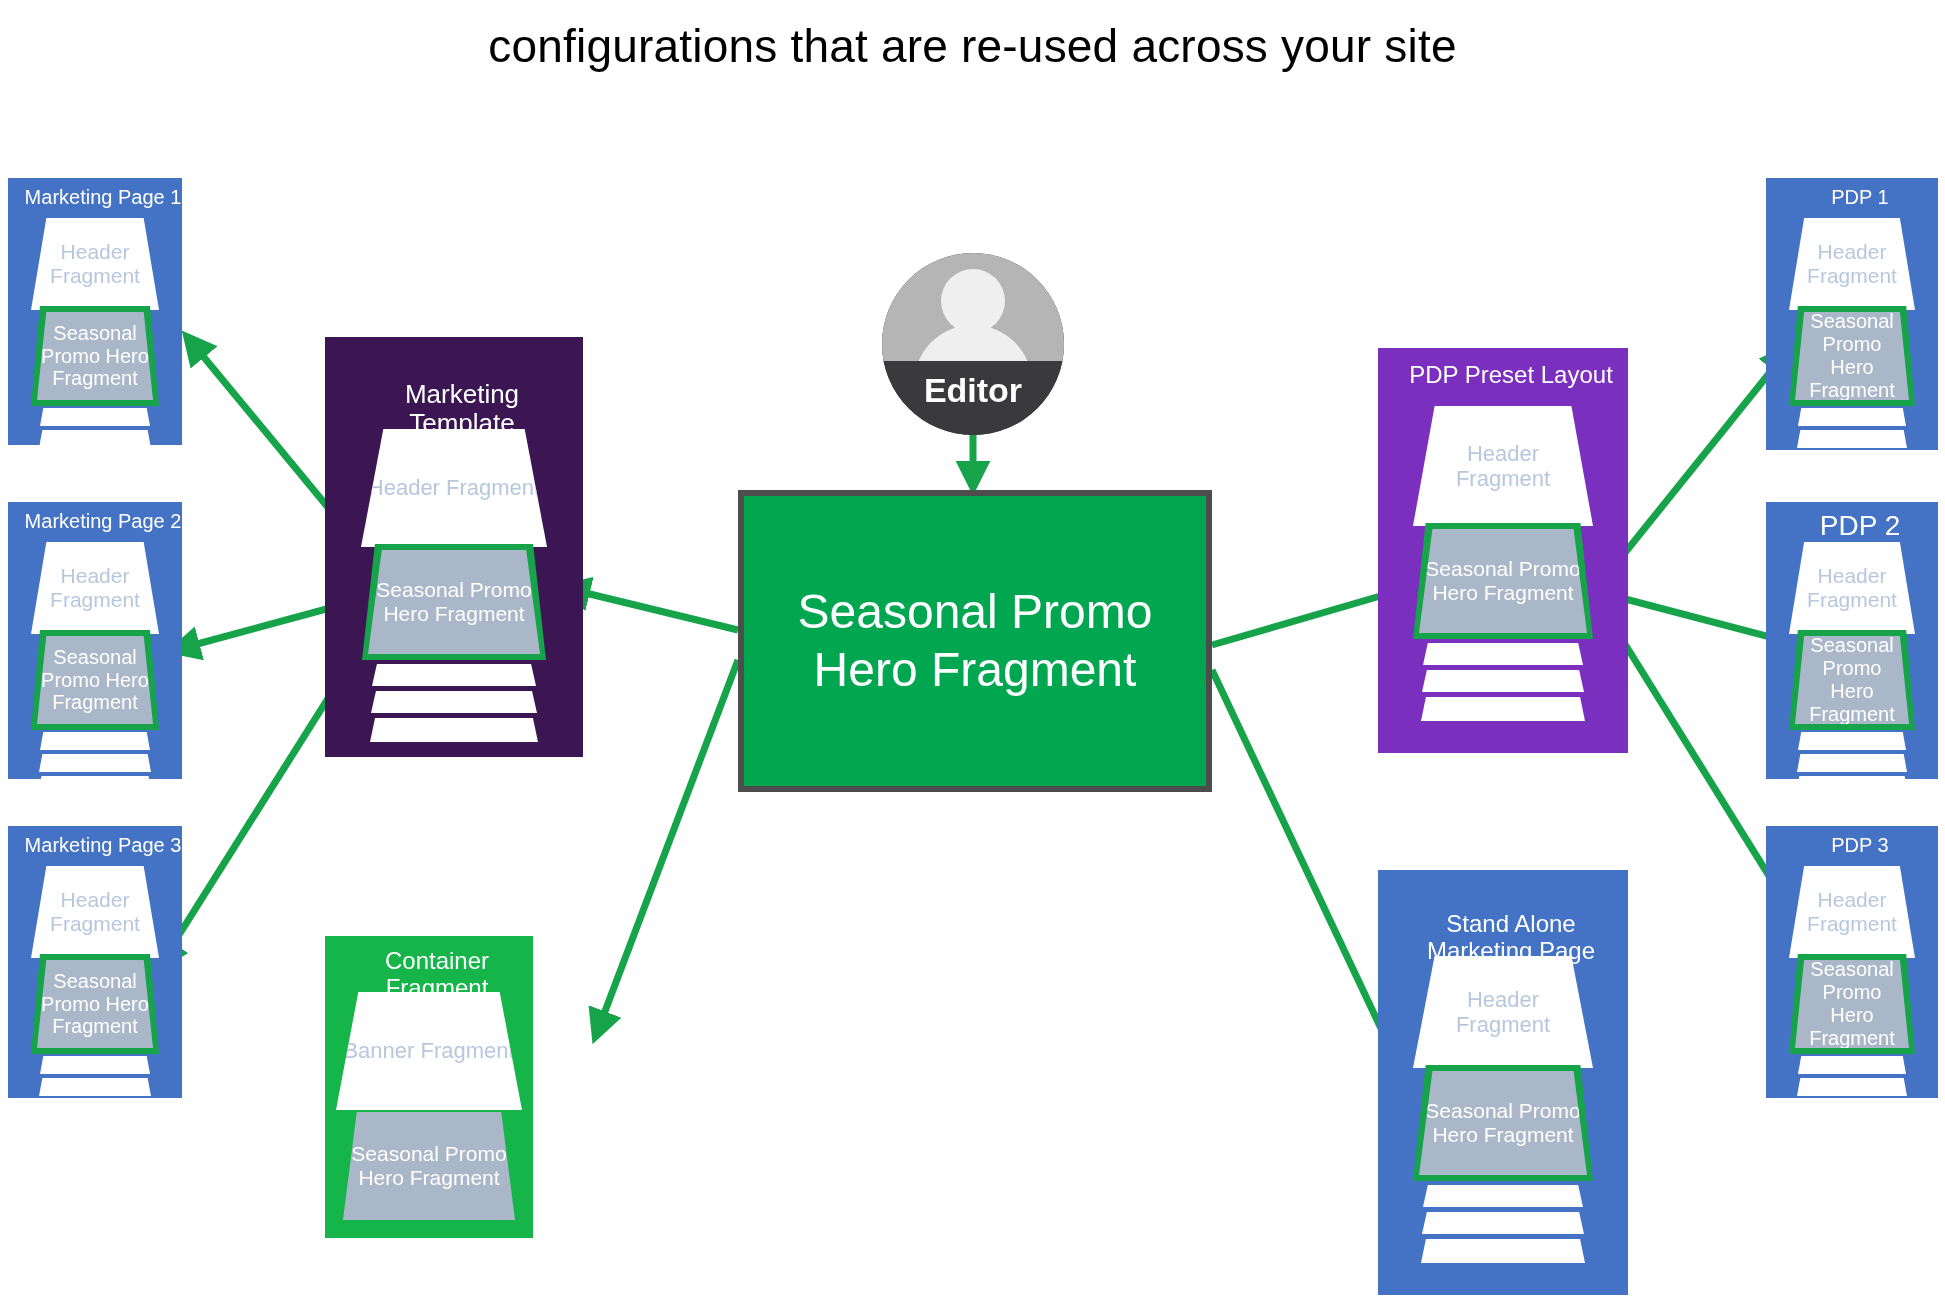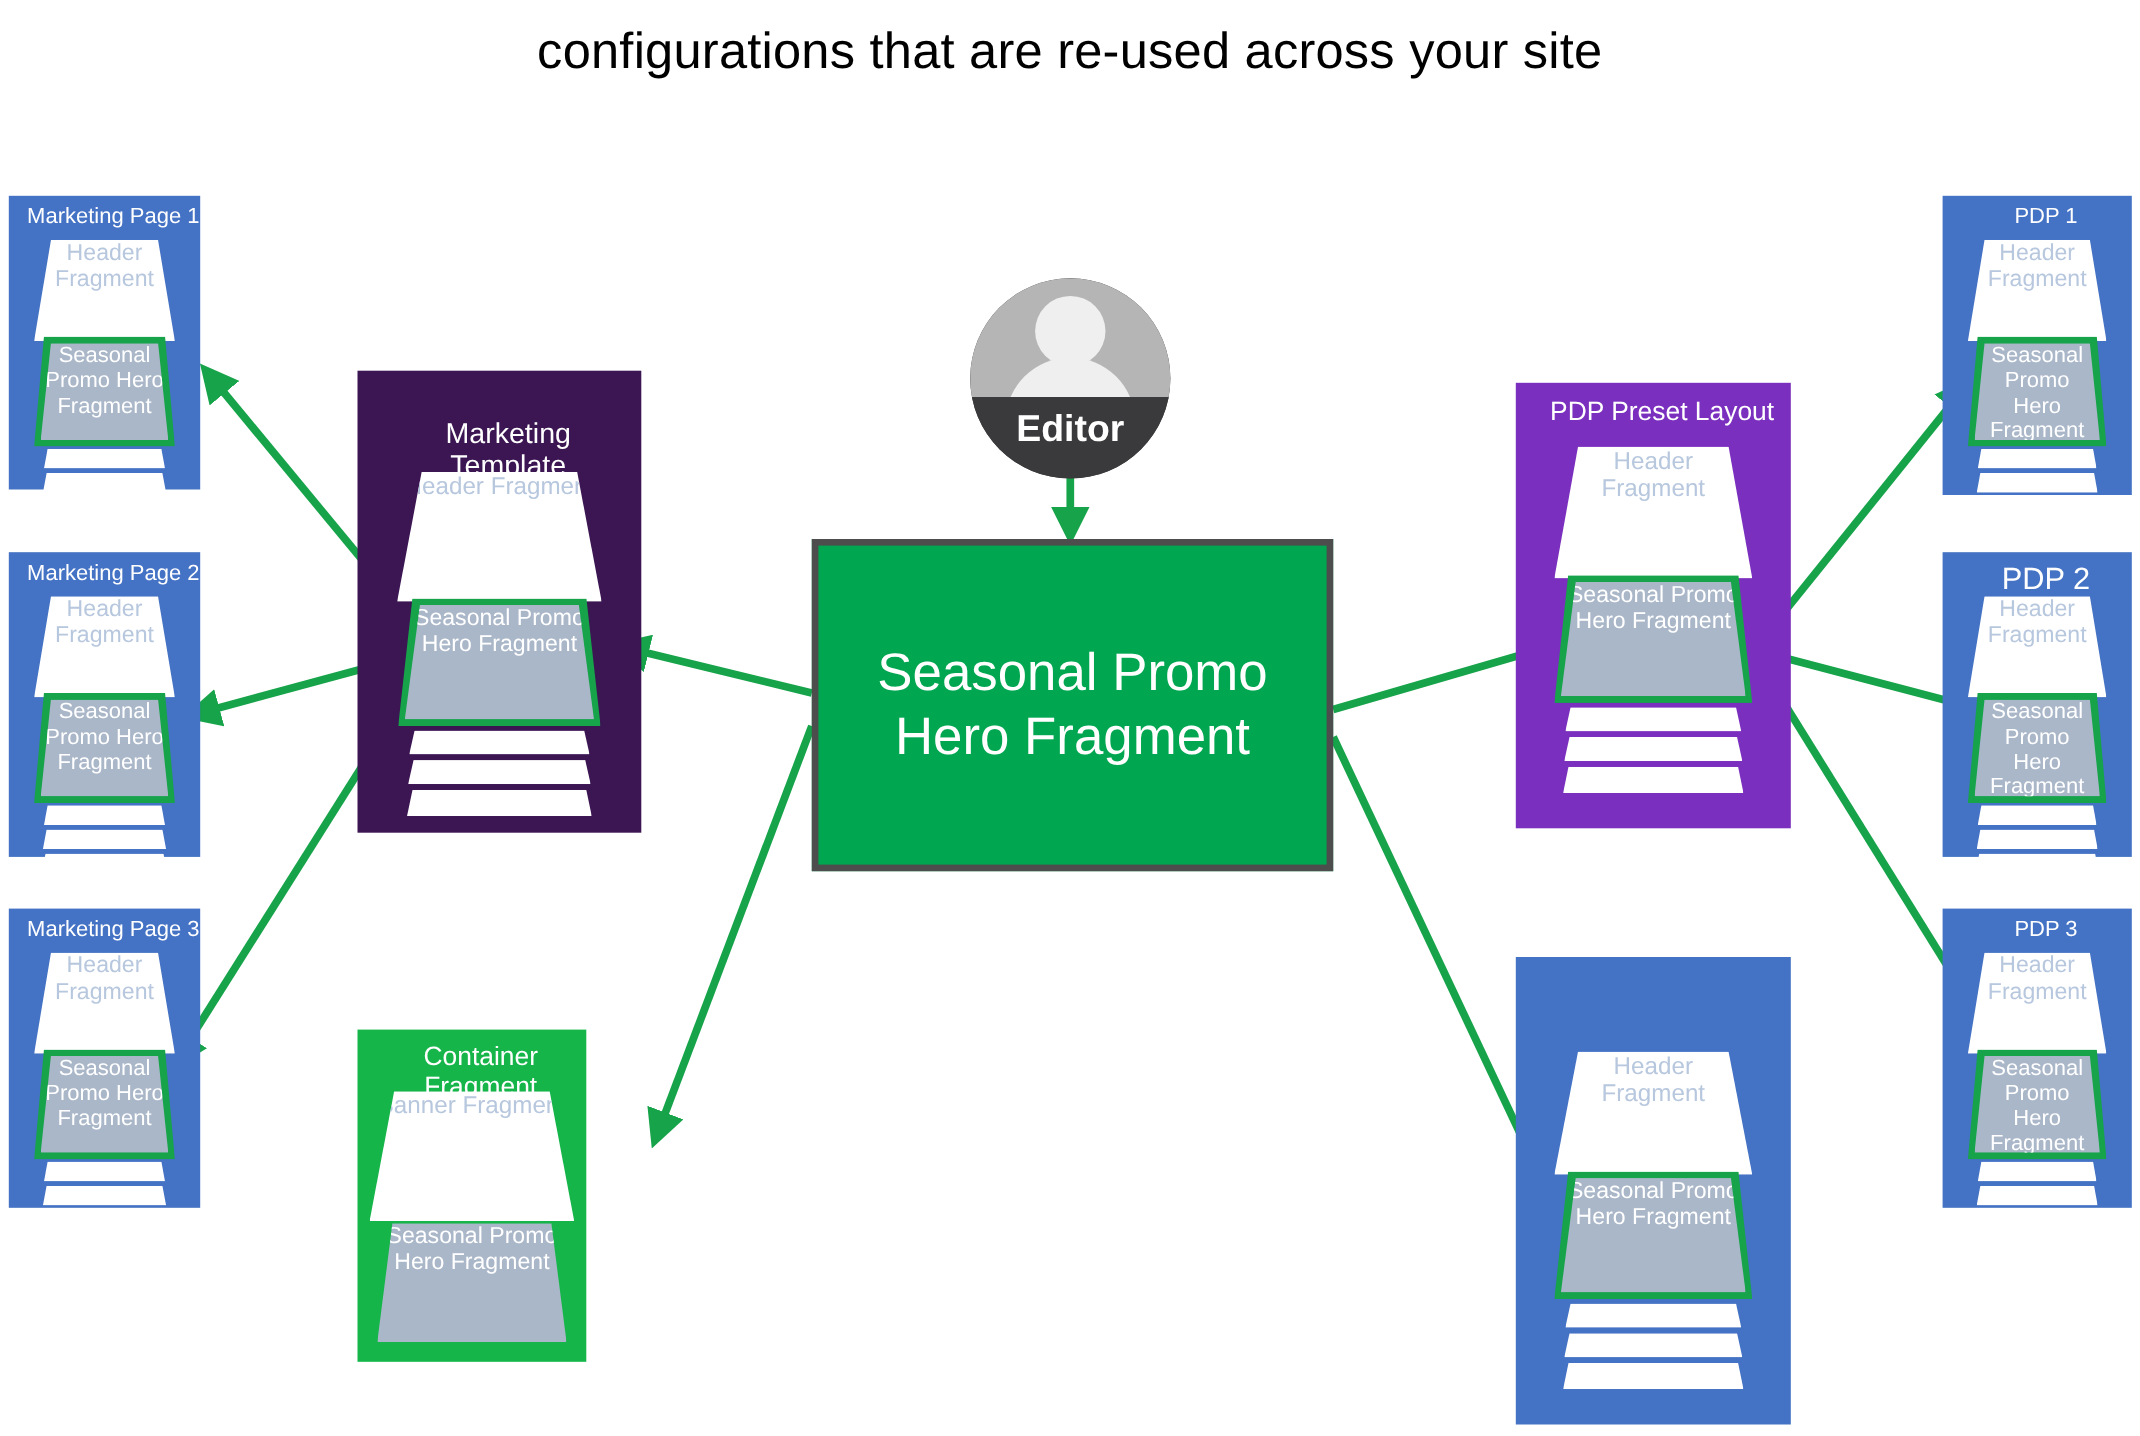--- a/index.html
+++ b/index.html
@@ -25,21 +25,21 @@
   .card{position:absolute;box-sizing:border-box;}
   .card .card-title{
     position:absolute;left:16px;right:0;text-align:center;color:#ffffff;
     font-weight:400;line-height:1.12;
   }
   .stack{position:absolute;left:0;right:0;}
 
   
   .trap{
     position:relative;margin:0 auto;
-    display:flex;justify-content:center;
+    display:flex;align-items:center;justify-content:center;
     text-align:center;line-height:1.14;
     box-sizing:border-box;
   }
   .trap .lbl{position:relative;z-index:3;padding:0 4px;}
 
   
   .trap-white{
     background:#ffffff;
     color:#b7c7de;
     clip-path:polygon(12% 0%, 88% 0%, 100% 100%, 0% 100%);
@@ -279,20 +279,24 @@
 Hero Fragment</span>
         </div>
       </div>
       <div class="slab" style="width:160px;height:22px;margin-top:10px;"></div>
       <div class="slab" style="width:162px;height:22px;margin-top:5px;"></div>
       <div class="slab" style="width:164px;height:24px;margin-top:5px;"></div>
     </div>
   </div>
 
   <div class="card card-blue" style="left:1378px;top:870px;width:250px;height:425px;">
+    <div class="card-title" style="top:14px;font-size:24px;white-space:pre-line;">
+      <span style="white-space:pre-line;">Stand Alone
+Marketing Page</span>
+    </div>
     <div class="stack" style="top:86px;">
       <div class="trap trap-white" style="width:180px;height:112px;font-size:22px;">
         <span class="lbl">Header Fragment</span>
       </div>
       <div class="hero-wrap" style="width:168px;height:104px;margin-top:3px;">
         <div class="hero-outline"></div>
         <div class="trap trap-gray" style="width:168px;height:104px;font-size:21px;">
           <span class="lbl" style="white-space:pre-line;">Seasonal Promo
 Hero Fragment</span>
         </div>

